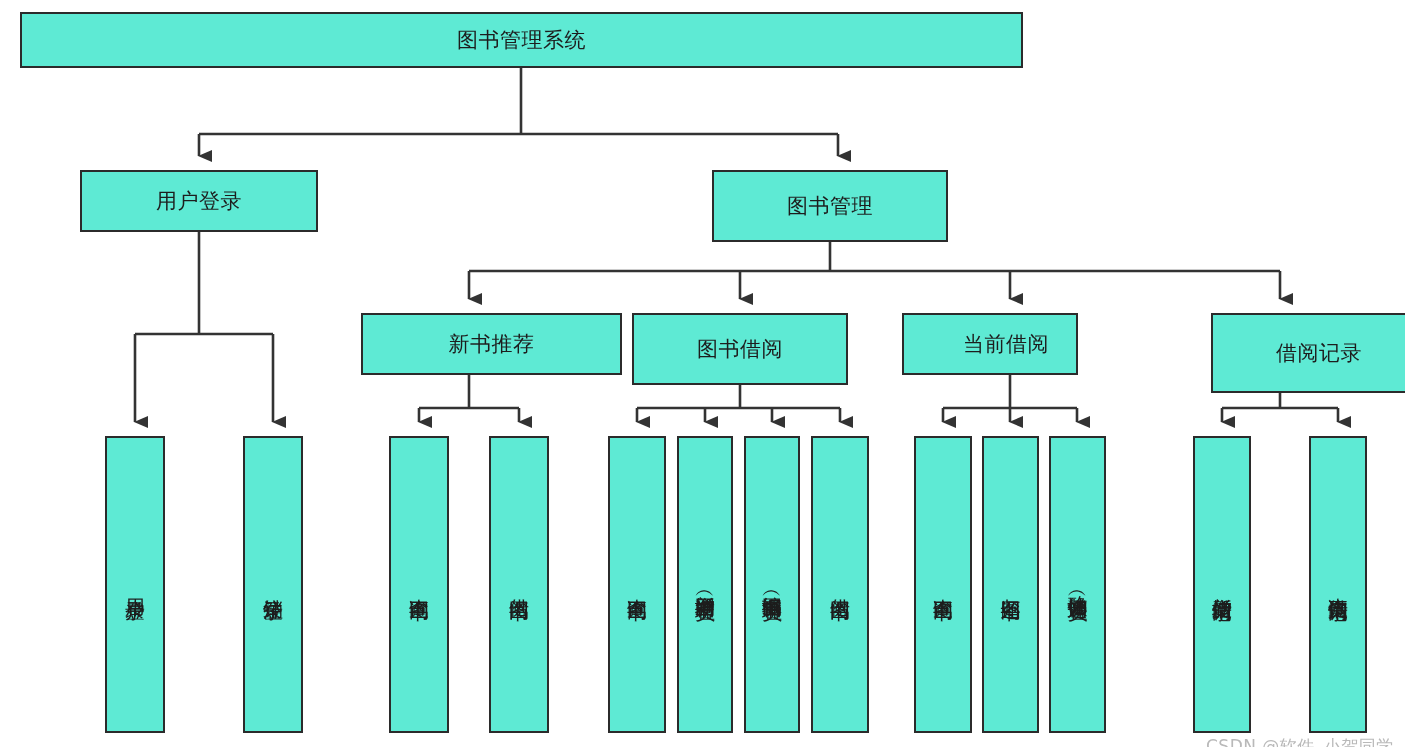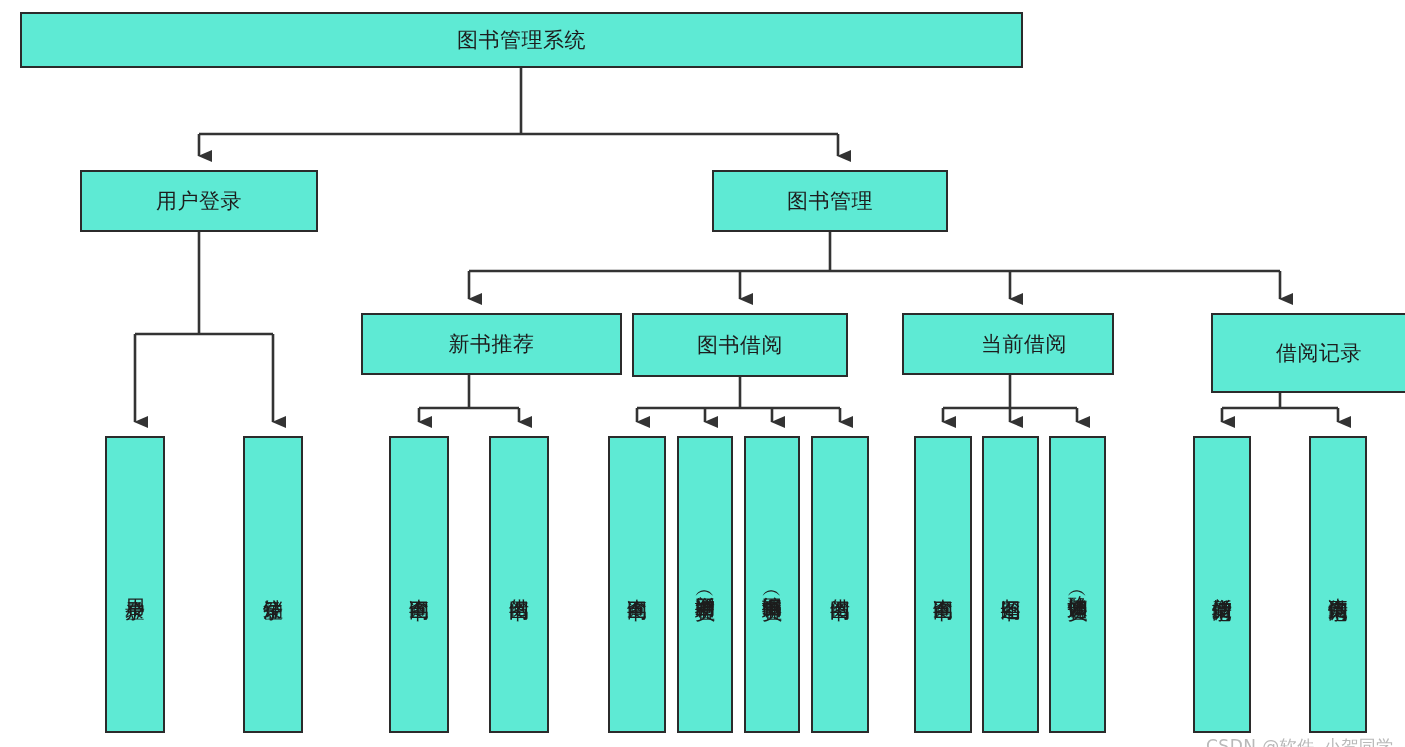--- a/index.html
+++ b/index.html
@@ -122,31 +122,31 @@
     </g>
   </svg>
 
   <div class="node" style="left:20px; top:12px; width:1003px; height:56px;">
     <span class="node-label">图书管理系统</span>
   </div>
 
   <div class="node" style="left:80px; top:170px; width:238px; height:62px;">
     <span class="node-label">用户登录</span>
   </div>
-  <div class="node" style="left:712px; top:170px; width:236px; height:62px;">
+  <div class="node" style="left:712px; top:170px; width:236px; height:72px;">
     <span class="node-label">图书管理</span>
   </div>
 
   <div class="node" style="left:361px; top:313px; width:261px; height:62px;">
     <span class="node-label">新书推荐</span>
   </div>
-  <div class="node" style="left:632px; top:313px; width:216px; height:64px;">
+  <div class="node" style="left:632px; top:313px; width:216px; height:72px;">
     <span class="node-label">图书借阅</span>
   </div>
-  <div class="node" style="left:902px; top:313px; width:212px; height:62px;padding-left:32px;">
+  <div class="node" style="left:902px; top:313px; width:176px; height:62px;padding-left:32px;">
     <span class="node-label">当前借阅</span>
   </div>
   <div class="node" style="left:1172px; top:313px; width:216px; height:80px;margin-left:39px;">
     <span class="node-label">借阅记录</span>
   </div>
 
   <div class="node vertical" style="left:105px; top:436px; width:60px; height:297px;">
     <span class="node-label">用户登录</span>
   </div>
   <div class="node vertical" style="left:243px; top:436px; width:60px; height:297px;">

